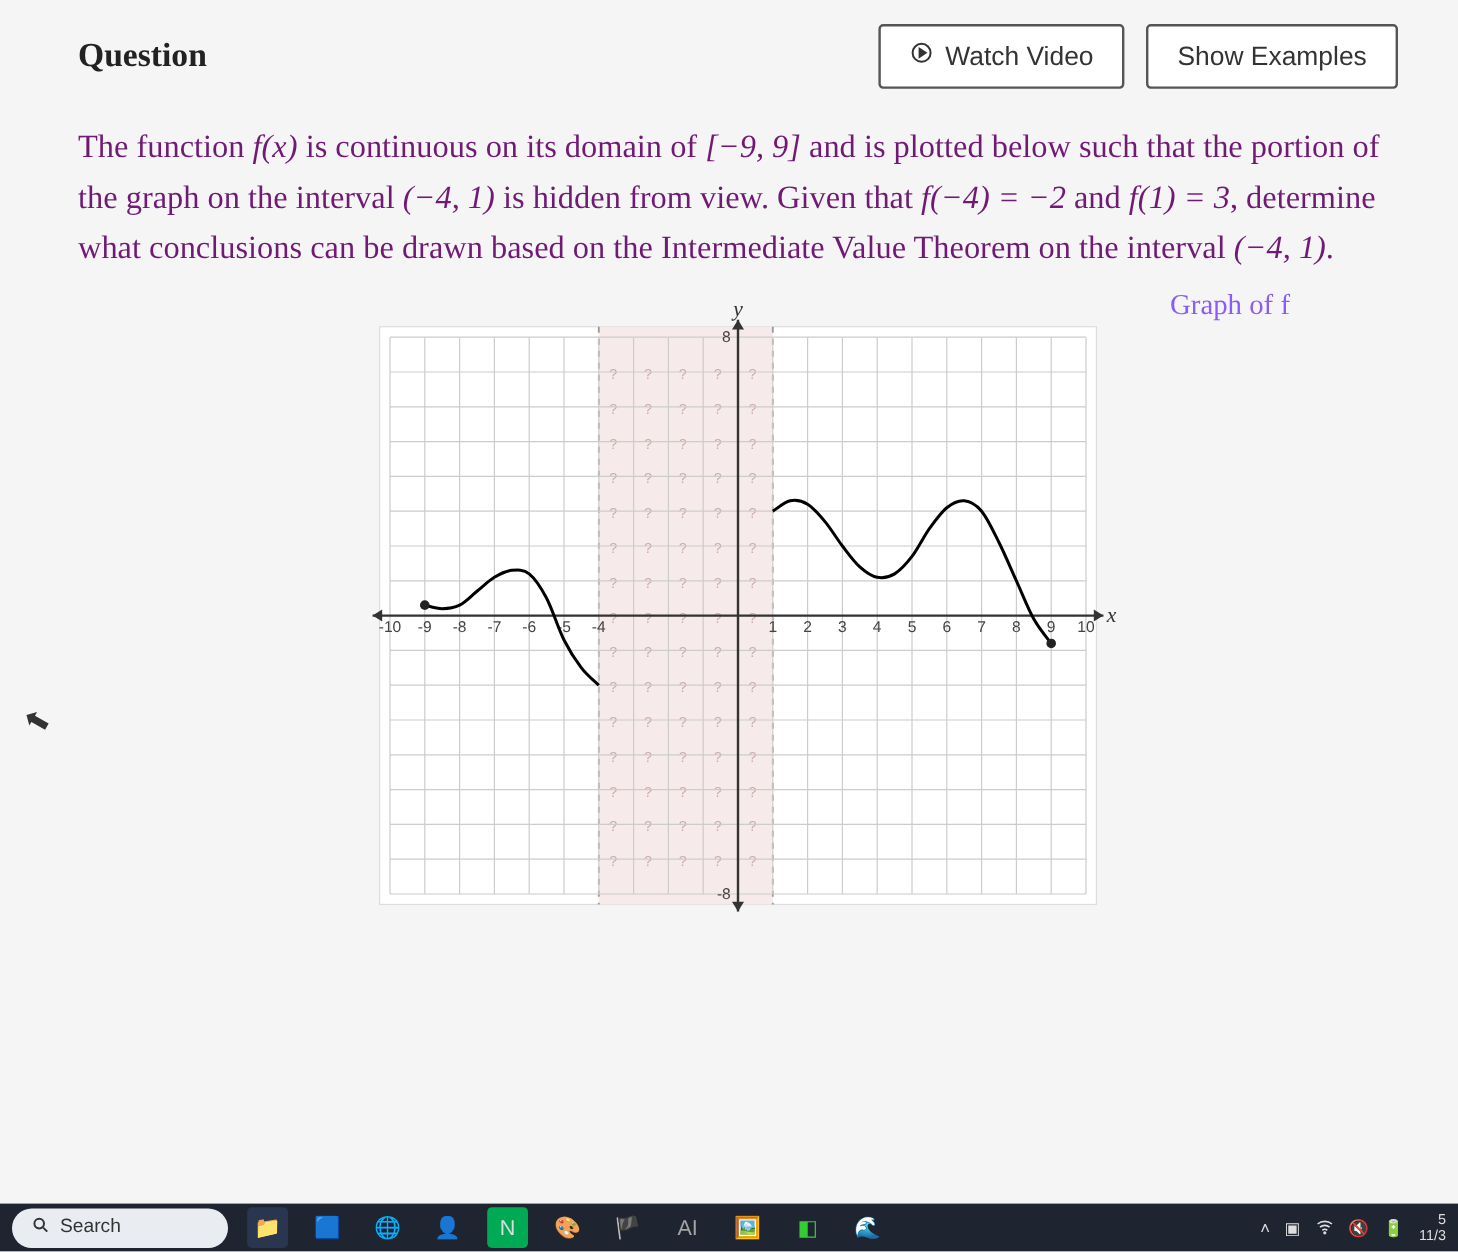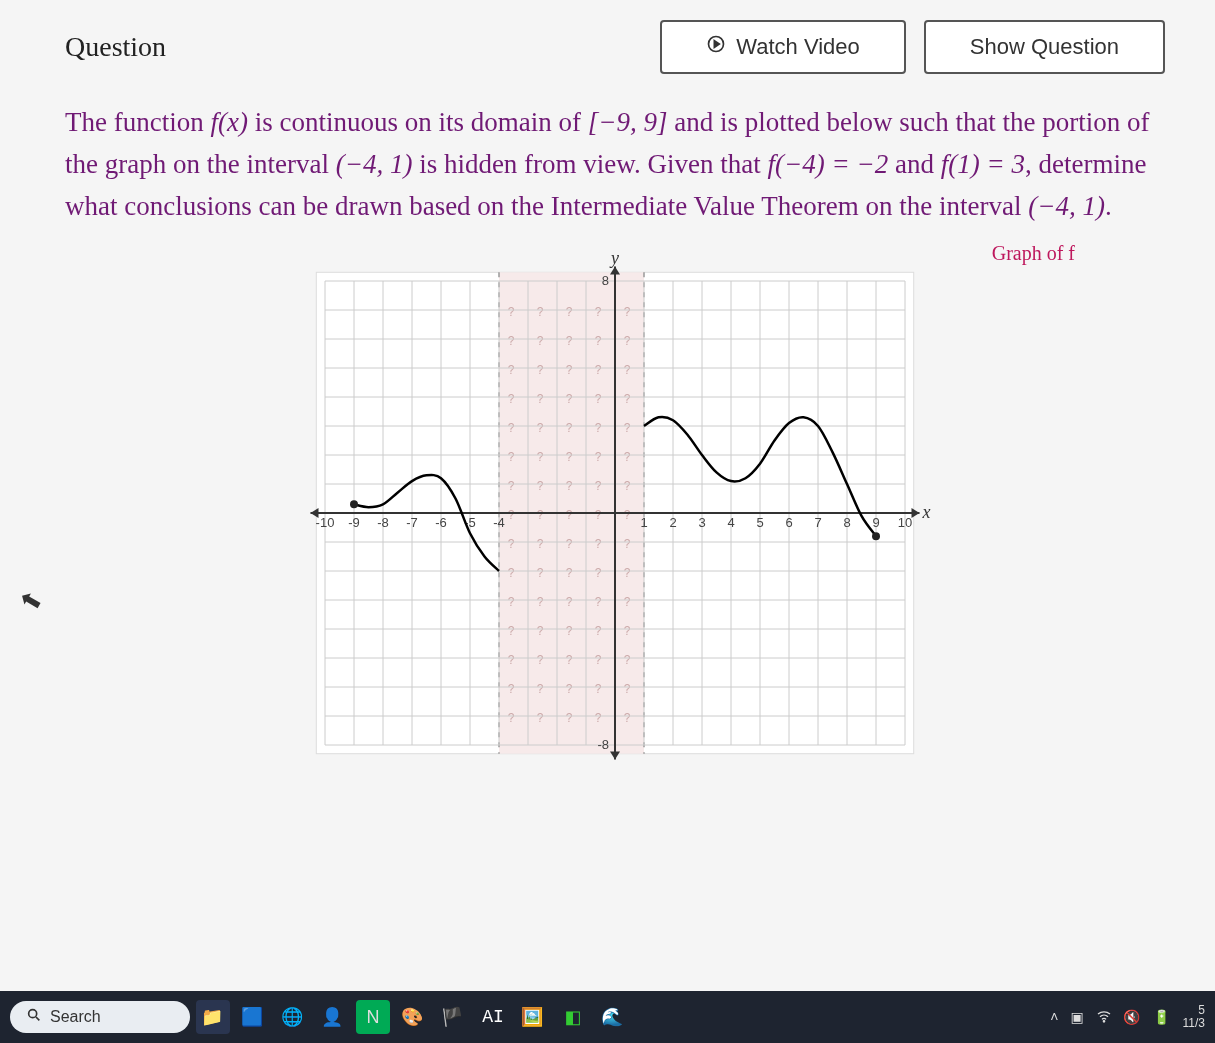--- a/index.html
+++ b/index.html
@@ -17,32 +17,32 @@
     padding: 20px 50px 0 65px;
   }
   .header-row {
     display: flex;
     align-items: center;
     justify-content: space-between;
     margin-bottom: 28px;
   }
   .q-label {
     font-family: Georgia, serif;
-    font-weight: normal;
+    font-weight: bold;
     font-size: 28px;
     color: #222;
   }
   .header-btns { display: flex; gap: 18px; }
   .btn {
     border: 2px solid #555;
     background: #fff;
     font-family: 'Segoe UI', Arial, sans-serif;
     font-size: 22px;
     color: #333;
-    padding: 12px 44px;
+    padding: 12px 24px;
     border-radius: 4px;
     display: inline-flex;
     align-items: center;
     gap: 10px;
     cursor: pointer;
   }
   .btn svg { width: 20px; height: 20px; }
   .problem-text {
     font-family: Georgia, serif;
     font-size: 27px;
@@ -52,22 +52,22 @@
   }
   .problem-text .math { font-style: italic; font-family: 'Times New Roman', serif; }
   .chart-wrap {
     display: flex;
     justify-content: center;
     margin-top: 20px;
   }
   .chart-title {
     position: absolute;
     font-family: 'Times New Roman', serif;
-    font-size: 20px;
-    color: #be185d;
+    font-size: 24px;
+    color: #8b5cf6;
   }
   svg.plot { display: block; }
   .grid-line { stroke: #ccc; stroke-width: 1; }
   .axis-line { stroke: #333; stroke-width: 2; }
   .curve { stroke: #000; stroke-width: 2.5; fill: none; }
   .tick-label { font: 13px Arial; fill: #444; }
   .axis-label { font: italic 18px 'Times New Roman'; fill: #333; }
   .hidden-zone { fill: #f7eaea; }
   .qmark { font: 12px Arial; fill: #caa; }
   .hidden-border { stroke: #999; stroke-width: 1.5; stroke-dasharray: 5 5; }
@@ -78,26 +78,26 @@
     left: 20px;
     top: 585px;
     font-size: 26px;
     color: #333;
     transform: rotate(-15deg);
   }
 
   .taskbar {
     position: absolute;
     left: 0; right: 0; bottom: 0;
-    height: 52px;
+    height: 40px;
     background: #1e2430;
     display: flex;
     align-items: center;
     padding: 0 10px;
-    gap: 6px;
+    gap: 16px;
     color: #ddd;
     font-family: 'Segoe UI', Arial, sans-serif;
     margin-top: 39px;
   }
   .search-pill {
     background: #e9edf2;
     color: #333;
     border-radius: 20px;
     padding: 6px 16px;
     display: flex;
@@ -127,21 +127,21 @@
       <button class="btn">
         <span>
           <svg viewBox="0 0 24 24" fill="none" stroke="#333" stroke-width="2">
             <circle cx="12" cy="12" r="9"></circle>
               <path d="M10 8l6 4-6 4V8z" fill="#333"></path>
           </svg>
         </span>
         <span>Watch Video</span>
       </button>
       <button class="btn">
-        <span>Show Question</span>
+        <span>Show Examples</span>
       </button>
     </div>
   </div>
 
   <div class="problem-text" id="problem-text">The function <span class="math">f(x)</span> is continuous on its domain of <span class="math">[−9, 9]</span> and is plotted below such that the portion of the graph on the interval <span class="math">(−4, 1)</span> is hidden from view. Given that <span class="math">f(−4) = −2</span> and <span class="math">f(1) = 3</span>, determine what conclusions can be drawn based on the Intermediate Value Theorem on the interval <span class="math">(−4, 1)</span>.</div>
 
   <div class="chart-wrap" style="position:relative;">
     <div class="chart-title" style="right:90px; top:-6px;">Graph of f</div>
     <svg class="plot" id="plot" width="640" height="530">
         <rect x="21.299999999999955" y="24.299999999999983" width="597.4000000000001" height="481.40000000000003" fill="#fff" stroke="#ddd"></rect>
@@ -308,21 +308,21 @@
     </span>
     <span>Search</span>
   </div>
   <div class="tb-icon" style="background:#2a3550;">📁</div>
   <div class="tb-icon">🟦</div>
   <div class="tb-icon">🌐</div>
   <div class="tb-icon">👤</div>
   <div class="tb-icon" style="background:#0a5;">N</div>
   <div class="tb-icon">🎨</div>
   <div class="tb-icon">🏴</div>
-  <div class="tb-icon" style="color:#ffffff;font-family:Liberation Mono, monospace;">
+  <div class="tb-icon" style="color:#a3a3a3;">
       <span>AI</span>
     </div>
   <div class="tb-icon">🖼️</div>
   <div class="tb-icon" style="color:#3c3;">◧</div>
   <div class="tb-icon">🌊</div>
   <div class="tb-spacer"></div>
   <div class="tray">
     <span>˄</span>
     <span>▣</span>
     <span>

